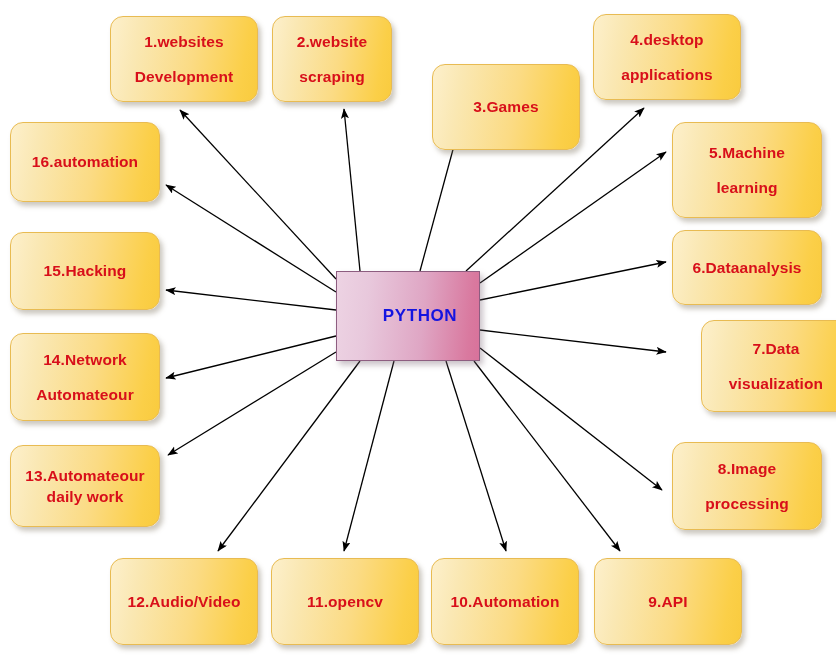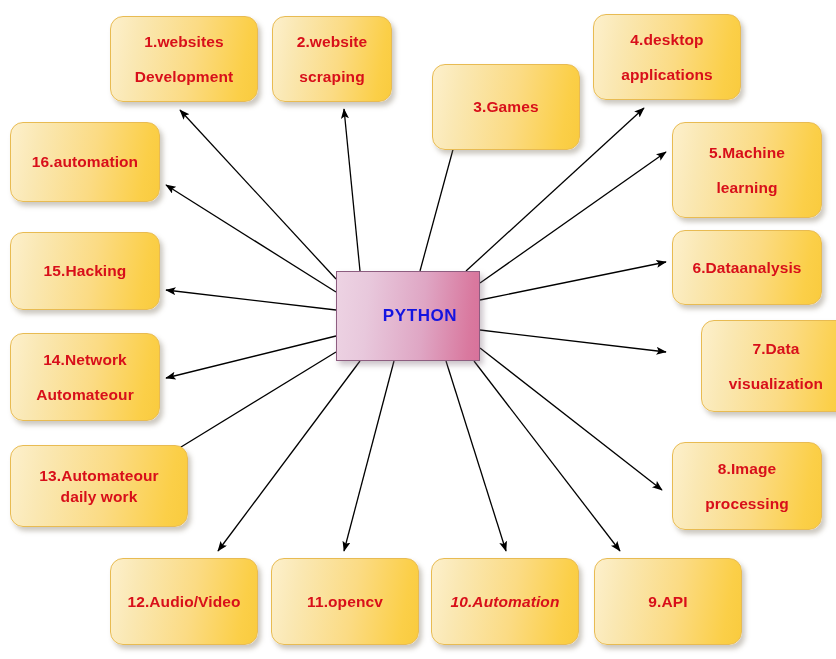--- a/index.html
+++ b/index.html
@@ -129,30 +129,30 @@
         <span class="ln">7.Data</span>
         <span class="ln">visualization</span>
       </div>
       <div class="node two-line" style="left: 672px; top: 442px; width: 150px; height: 88px;">
         <span class="ln">8.Image</span>
         <span class="ln">processing</span>
       </div>
       <div class="node" style="left: 594px; top: 558px; width: 148px; height: 87px;">
         <span class="ln">9.API</span>
       </div>
-      <div class="node" style="left: 431px; top: 558px; width: 148px; height: 87px; font-style: italic;">
+      <div class="node" style="left: 431px; top: 558px; width: 148px; height: 87px;">
         <span class="ln">10.Automation</span>
       </div>
       <div class="node" style="left: 271px; top: 558px; width: 148px; height: 87px;">
         <span class="ln">11.opencv</span>
       </div>
       <div class="node" style="left: 110px; top: 558px; width: 148px; height: 87px;">
         <span class="ln">12.Audio/Video</span>
       </div>
-      <div class="node tight" style="left: 10px; top: 445px; width: 178px; height: 82px;">
+      <div class="node tight" style="left: 10px; top: 445px; width: 150px; height: 82px;">
         <span class="ln">13.Automateour</span>
         <span class="ln">daily work</span>
       </div>
       <div class="node two-line" style="left: 10px; top: 333px; width: 150px; height: 88px;">
         <span class="ln">14.Network</span>
         <span class="ln">Automateour</span>
       </div>
       <div class="node" style="left: 10px; top: 232px; width: 150px; height: 78px;">
         <span class="ln">15.Hacking</span>
       </div>

